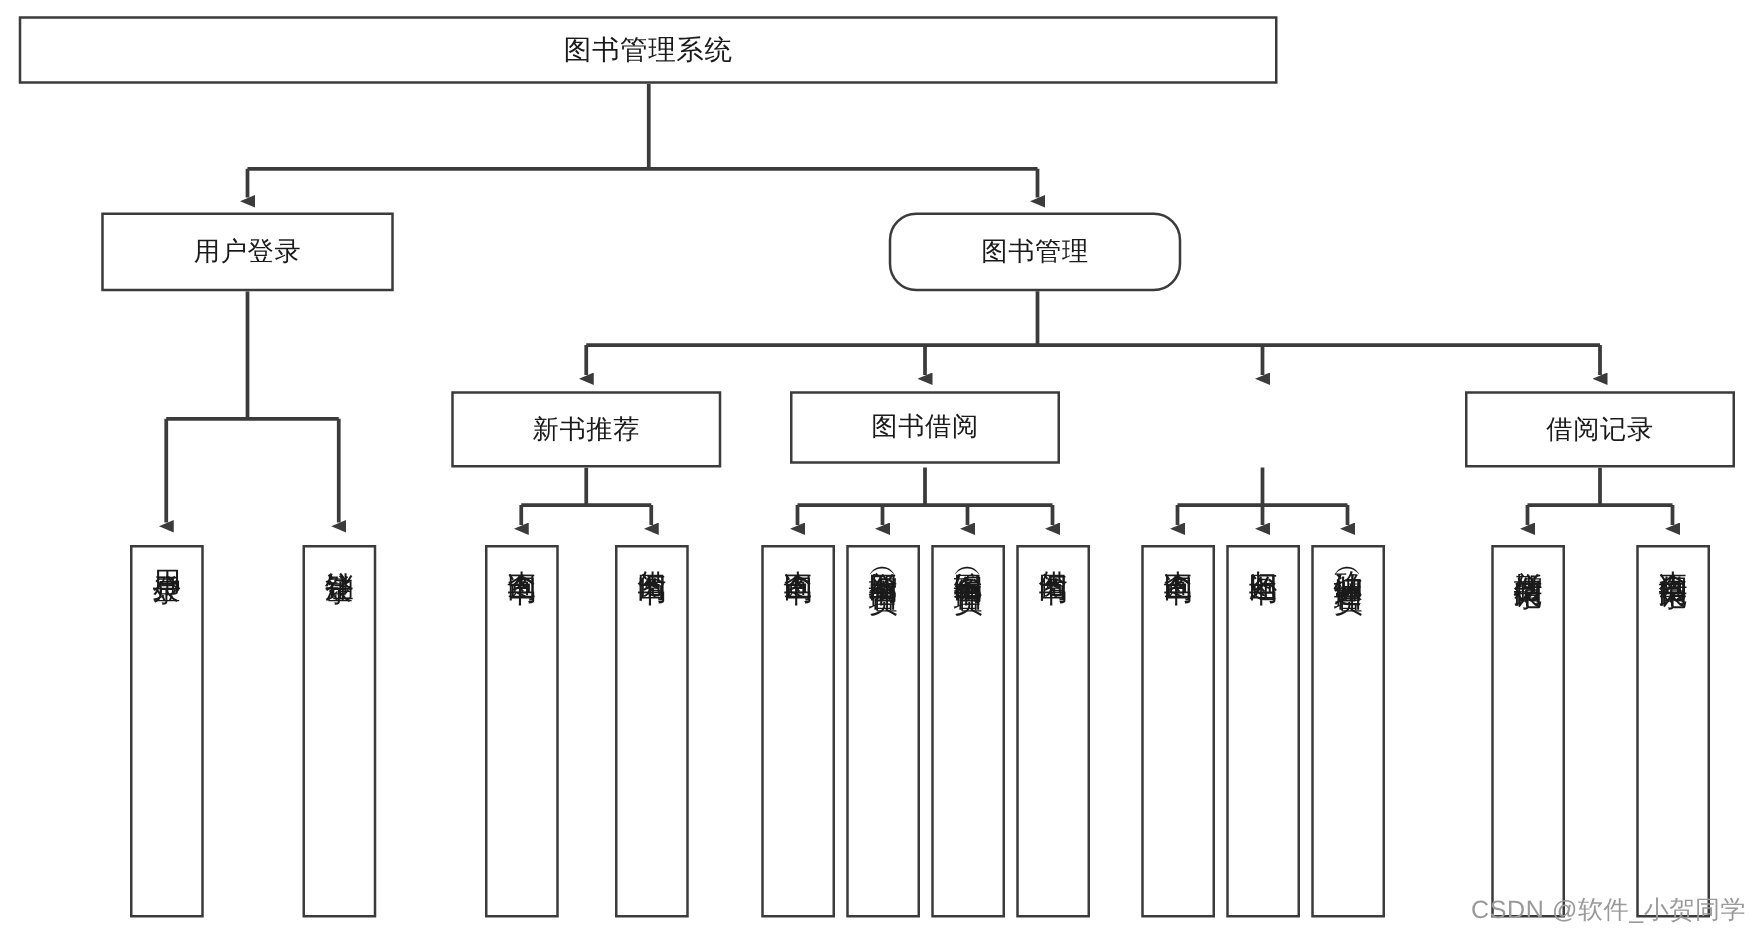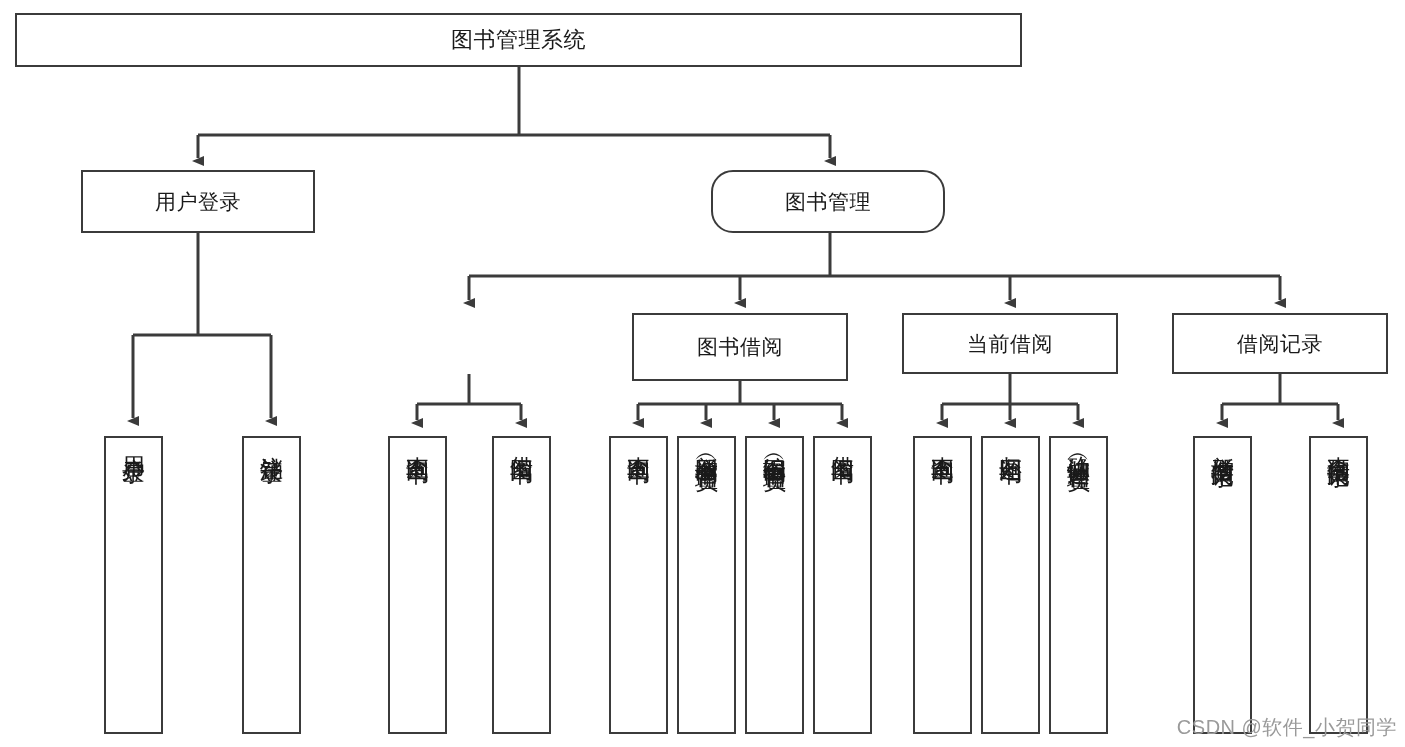--- a/index.html
+++ b/index.html
@@ -131,25 +131,25 @@
     <span class="node-label">图书管理系统</span>
   </div>
 
   <div class="node horizontal" style="left:81px; top:170px; width:234px; height:63px;">
     <span class="node-label">用户登录</span>
   </div>
   <div class="node horizontal" style="left:711px; top:170px; width:234px; height:63px;border-radius:22px;">
     <span class="node-label">图书管理</span>
   </div>
 
-  <div class="node horizontal" style="left:632px; top:313px; width:216px; height:68px;">
+  <div class="node horizontal" style="left:361px; top:313px; width:216px; height:61px;">
+    <span class="node-label">新书推荐</span>
+  </div>
+  <div class="node horizontal" style="left:632px; top:313px; width:216px; height:58px;">
     <span class="node-label">图书借阅</span>
-  </div>
-  <div class="node horizontal" style="left:902px; top:313px; width:216px; height:61px;">
-    <span class="node-label">当前借阅</span>
   </div>
   <div class="node horizontal" style="left:1172px; top:313px; width:216px; height:61px;">
     <span class="node-label">借阅记录</span>
   </div>
 
   <div class="node vertical" style="left:104px; top:436px; width:59px; height:298px;">
     <span class="node-label">用户登录</span>
   </div>
   <div class="node vertical" style="left:242px; top:436px; width:59px; height:298px;">
     <span class="node-label">注销登录</span>

